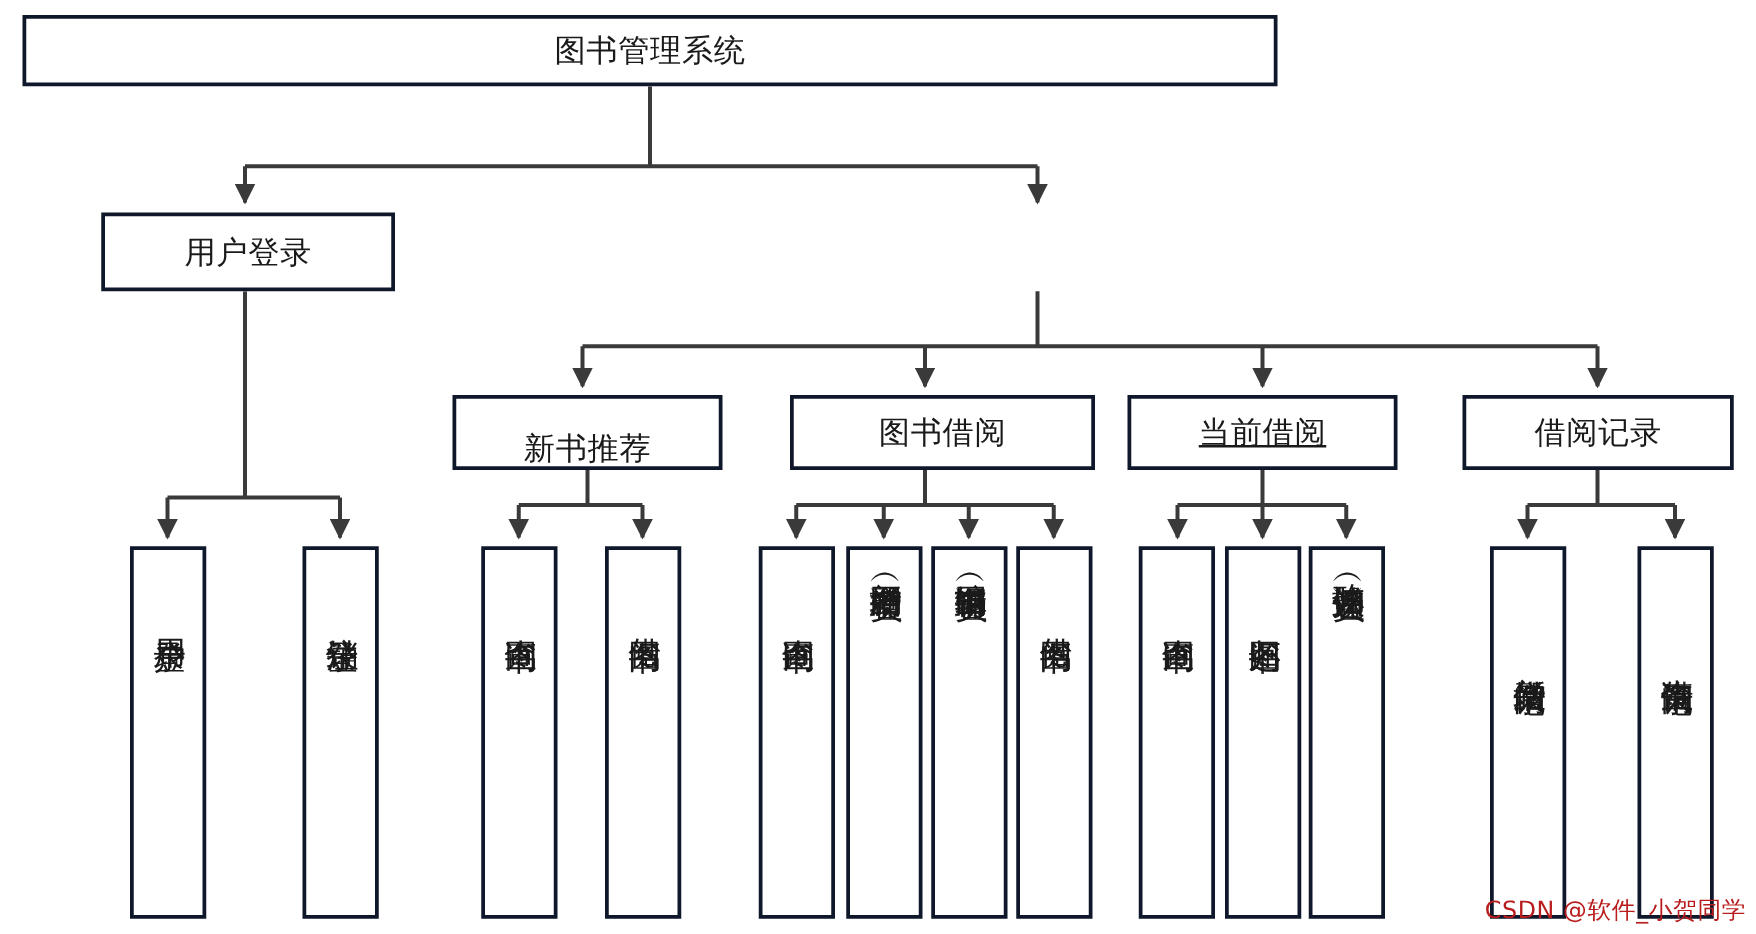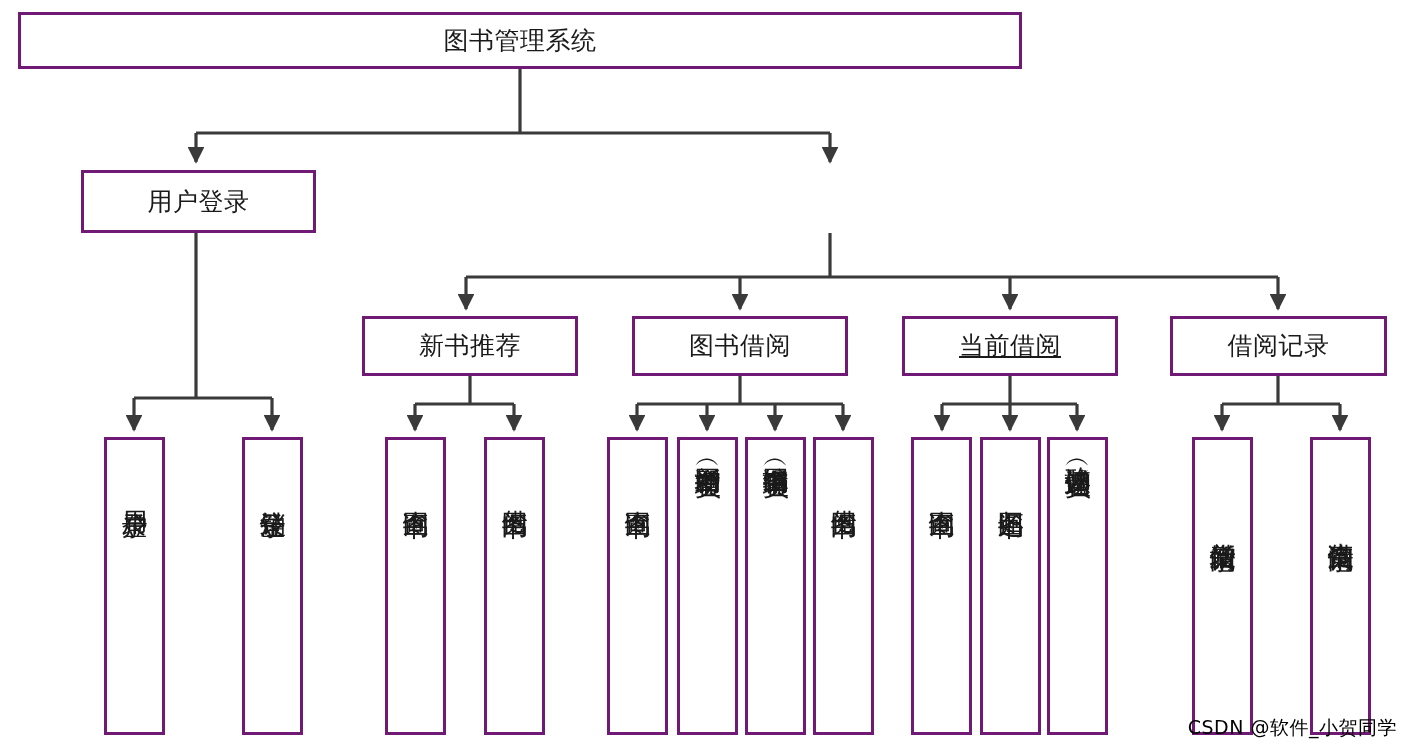--- a/index.html
+++ b/index.html
@@ -20,21 +20,21 @@
   #edges {
     position: absolute;
     left: 0;
     top: 0;
     width: 1405px;
     height: 747px;
   }
   .node {
     position: absolute;
     box-sizing: border-box;
-    border: 3px solid #701a75;
+    border: 3px solid #0f172a;
     background: #ffffff;
     display: flex;
     align-items: center;
     justify-content: center;
     color: #1a1a1a;
   }
   .node .lbl {
     display: block;
     line-height: 1.12;
     letter-spacing: 0.5px;
@@ -67,21 +67,21 @@
     margin-top: 46px;
   }
   .node-leaf.tall .lbl {
     margin-top: 2px;
   }
   .watermark {
     position: absolute;
     right: 8px;
     bottom: 6px;
     font-size: 19px;
-    color: #000000;
+    color: #b91c1c;
     letter-spacing: 0.5px;
     white-space: nowrap;
     font-family: "DejaVu Sans", "Liberation Sans", sans-serif;
   }
 </style>
 </head>
 <body>
 
 <div id="canvas">
 
@@ -136,24 +136,24 @@
   </svg>
 
   <div class="node node-root" style="left:18px; top:12px; width:1004px; height:57px;">
     <span class="lbl">图书管理系统</span>
   </div>
 
   <div class="node node-l2" style="left:81px; top:170px; width:235px; height:63px;">
     <span class="lbl">用户登录</span>
   </div>
 
-  <div class="node node-l3" style="left:362px; top:316px; width:216px; height:60px;">
+  <div class="node node-l3" style="left:362px; top:316px; width:216px; height:60px;align-items:flex-end;">
     <span class="lbl">新书推荐</span>
   </div>
-  <div class="node node-l3" style="left:632px; top:316px; width:216px; height:60px;">
+  <div class="node node-l3" style="left:632px; top:316px; width:244px; height:60px;">
     <span class="lbl">图书借阅</span>
   </div>
   <div class="node node-l3" style="left:902px; top:316px; width:216px; height:60px;text-decoration:underline;">
     <span class="lbl">当前借阅</span>
   </div>
   <div class="node node-l3" style="left:1170px; top:316px; width:217px; height:60px;text-align:right;">
     <span class="lbl">借阅记录</span>
   </div>
 
   <div class="node node-leaf midshort" style="left:104px; top:437px; width:61px; height:298px;">

